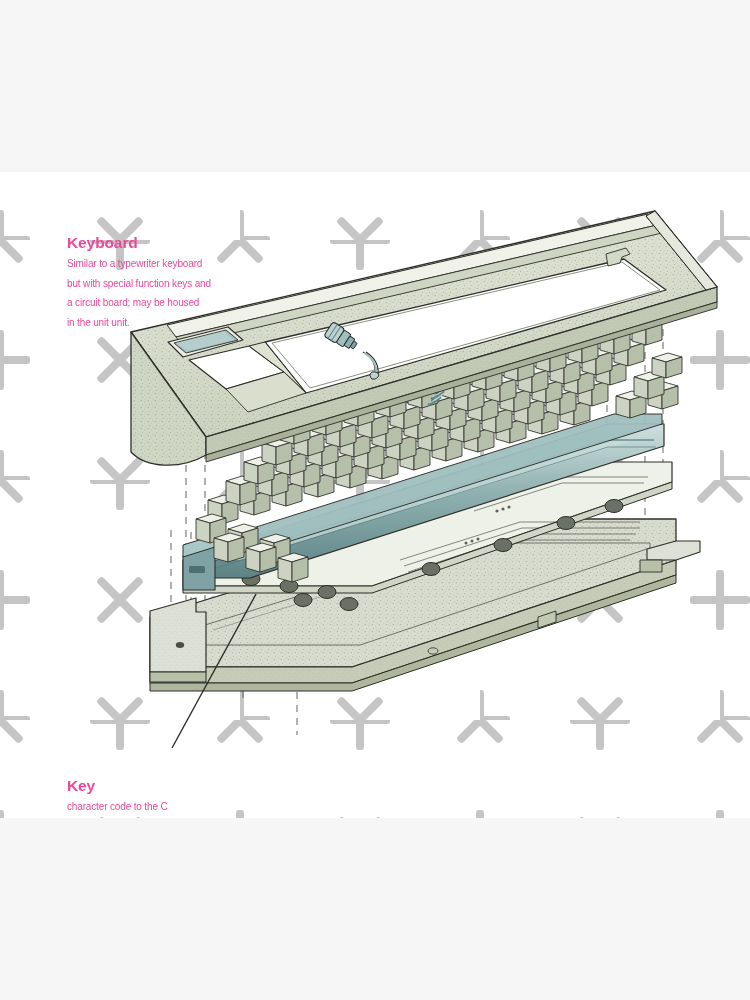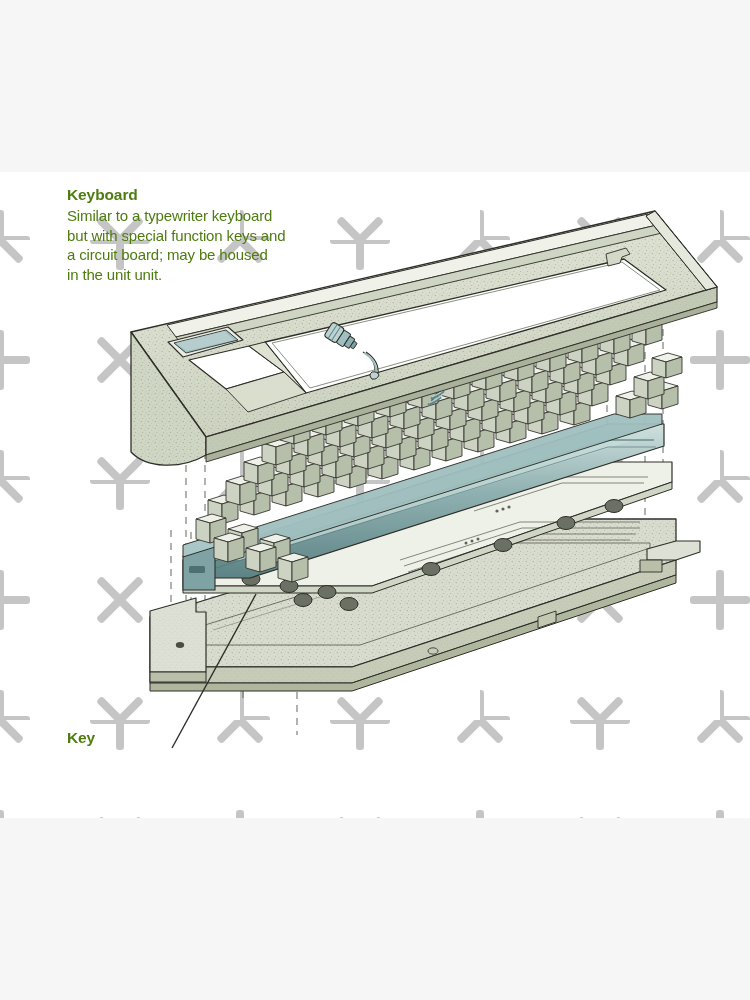--- a/index.html
+++ b/index.html
@@ -43,32 +43,33 @@
     position: absolute;
     left: 0; top: 0;
     width: 750px; height: 1000px;
     z-index: 10;
   }
 
   
   .caption {
     position: absolute;
     z-index: 30;
-    color: #4d7c0f;
+    color: #ec4899;
     font-family: "Liberation Sans", sans-serif;
+    margin-top: 48px;
   }
   .caption .cap-title {
     font-weight: bold;
     font-size: 15.5px;
     line-height: 20px;
     margin: 0 0 1px 0;
     letter-spacing: -0.1px;
   }
   .caption .cap-line {
-    font-size: 15px;
+    font-size: 10px;
     line-height: 19.6px;
     margin: 0;
     white-space: nowrap;
     letter-spacing: -0.15px;
   }
   #caption-keyboard { left: 67px; top: 185px; }
   #caption-key      { left: 67px; top: 728px; }
 </style>
 </head>
 <body>
@@ -680,15 +681,16 @@
   <div class="caption" id="caption-keyboard">
     <p class="cap-title">Keyboard</p>
     <p class="cap-line">Similar to a typewriter keyboard</p>
     <p class="cap-line">but with special function keys and</p>
     <p class="cap-line">a circuit board; may be housed</p>
     <p class="cap-line">in the unit unit.</p>
   </div>
 
   <div class="caption" id="caption-key">
     <p class="cap-title">Key</p>
+    <p class="cap-line">character code to the C</p>
   </div>
 
 </div>
 
 </body></html>

